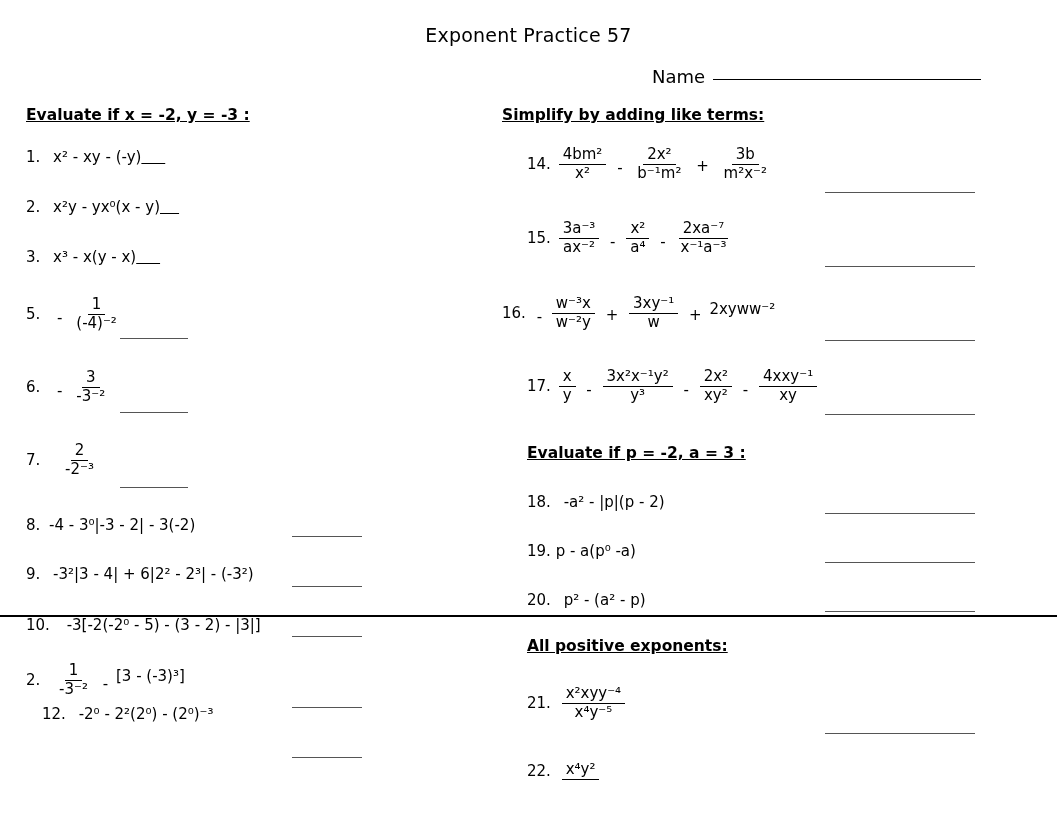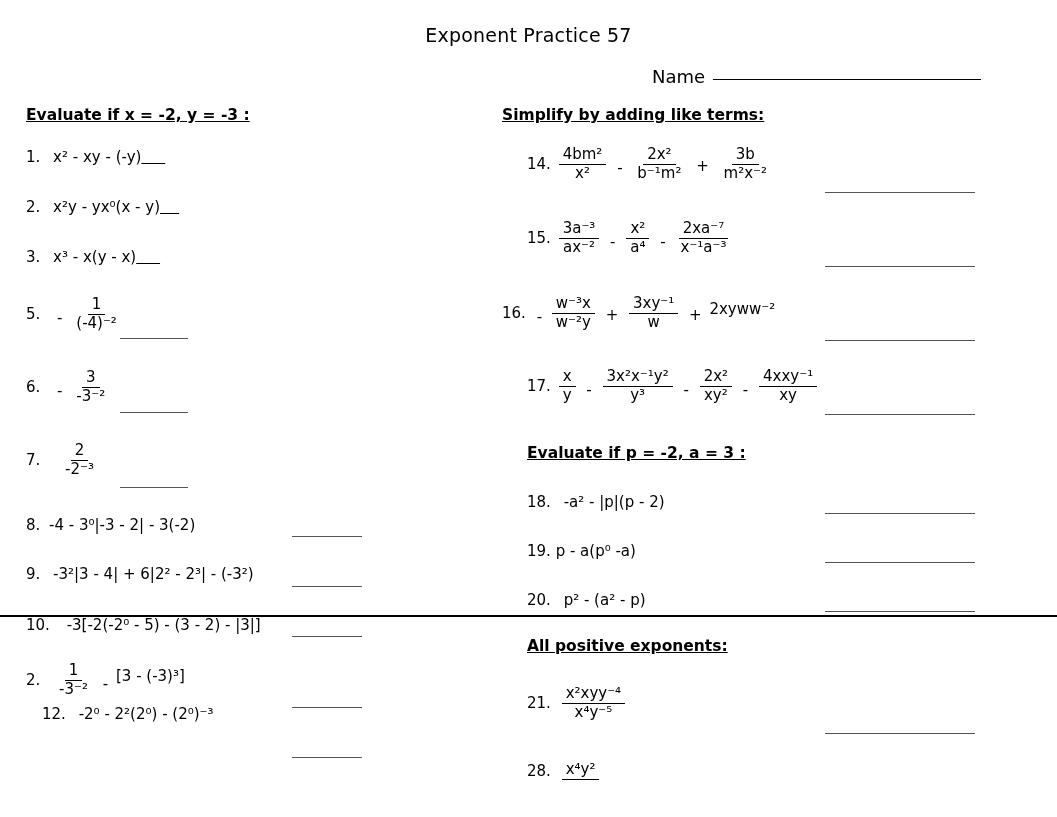--- a/index.html
+++ b/index.html
@@ -309,21 +309,21 @@
 
   <div class="prob" style="left:527px; top:686px;text-align:right;">
     <span class="num">21.</span>
     <span class="frac" style="margin-left:6px;">
       <span class="nm">x²xyy⁻⁴</span>
       <span class="dn">x⁴y⁻⁵</span>
     </span>
   </div>
 
   <div class="prob" style="left:527px; top:762px;">
-    <span class="num">28.</span>
+    <span class="num">22.</span>
     <span class="frac" style="margin-left:6px;">
       <span class="nm">x⁴y²</span>
       <span class="dn"></span>
     </span>
   </div>
 
   <div class="ansline" style="left:825px; top:192px; width:150px;"></div>
   <div class="ansline" style="left:825px; top:266px; width:150px;"></div>
   <div class="ansline" style="left:825px; top:340px; width:150px;"></div>
   <div class="ansline" style="left:825px; top:414px; width:150px;"></div>

